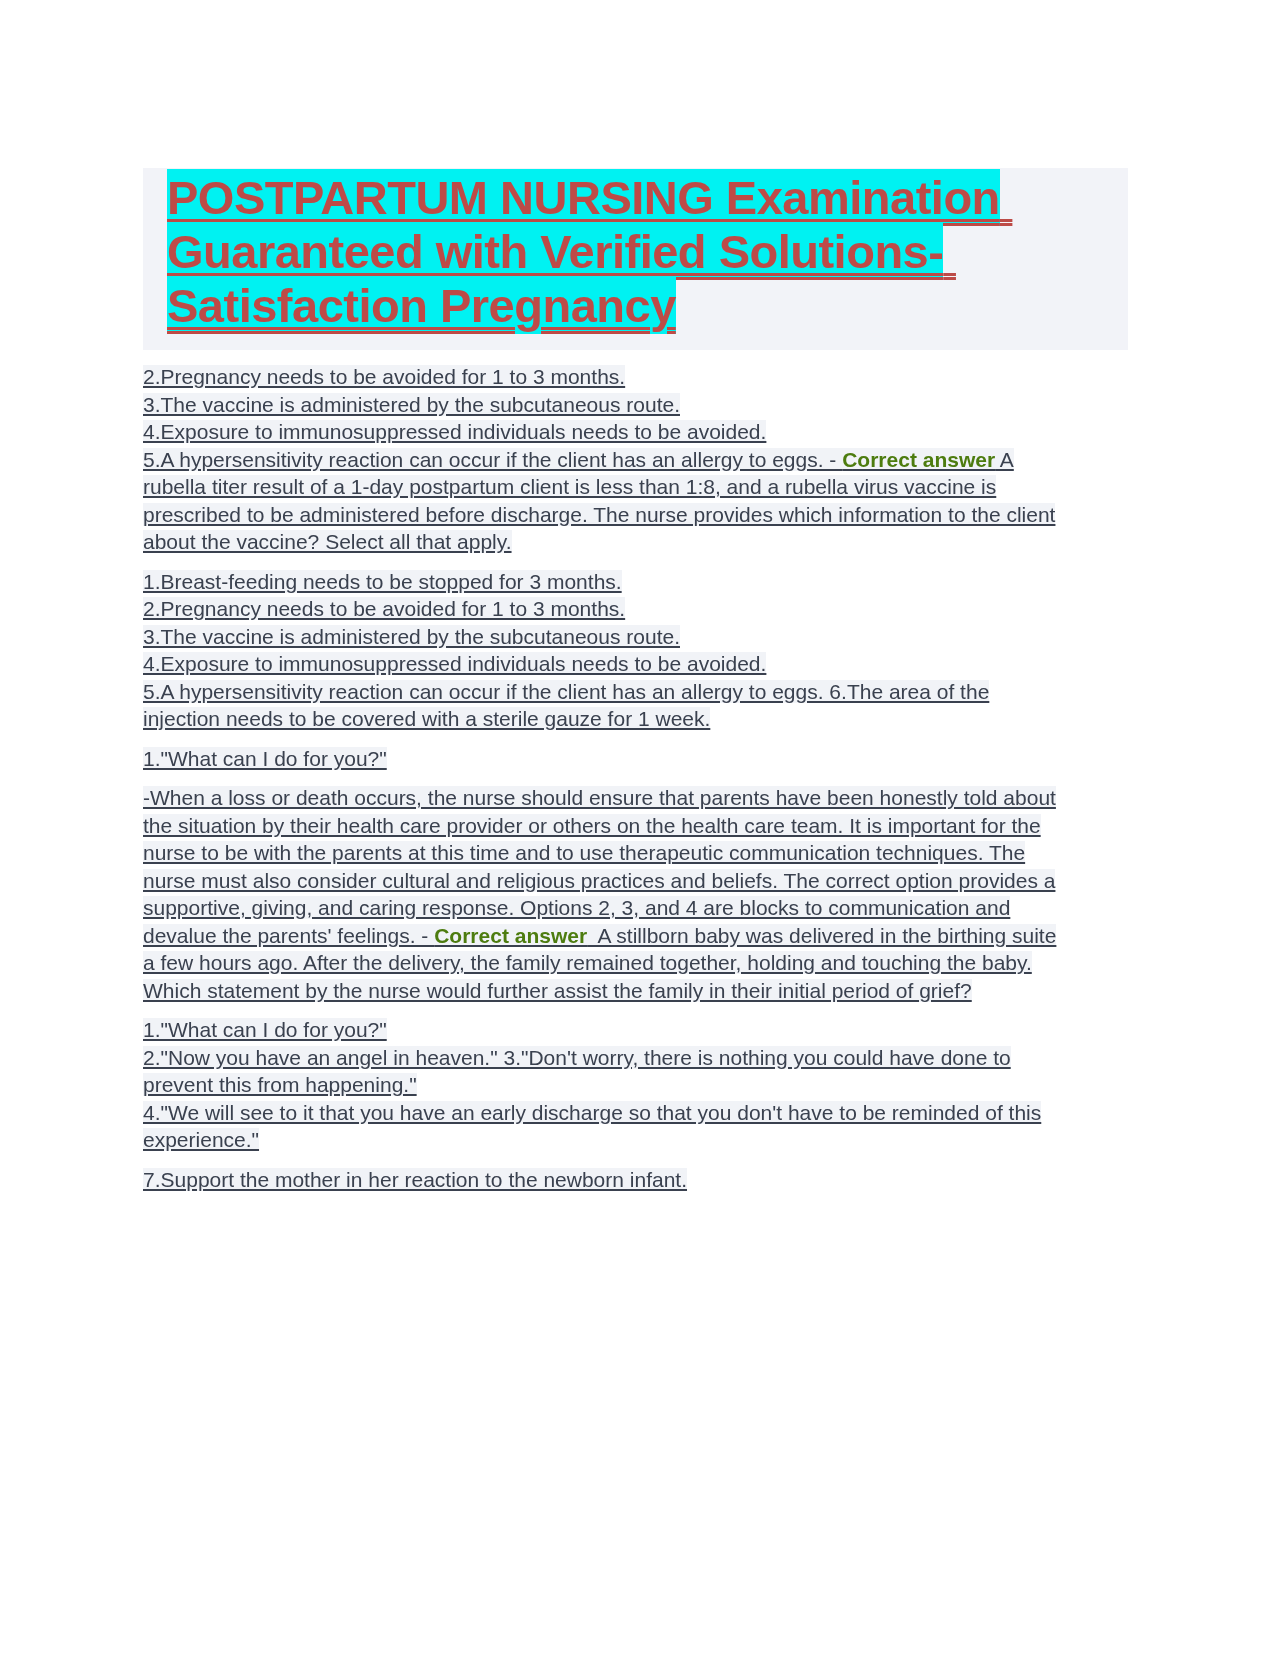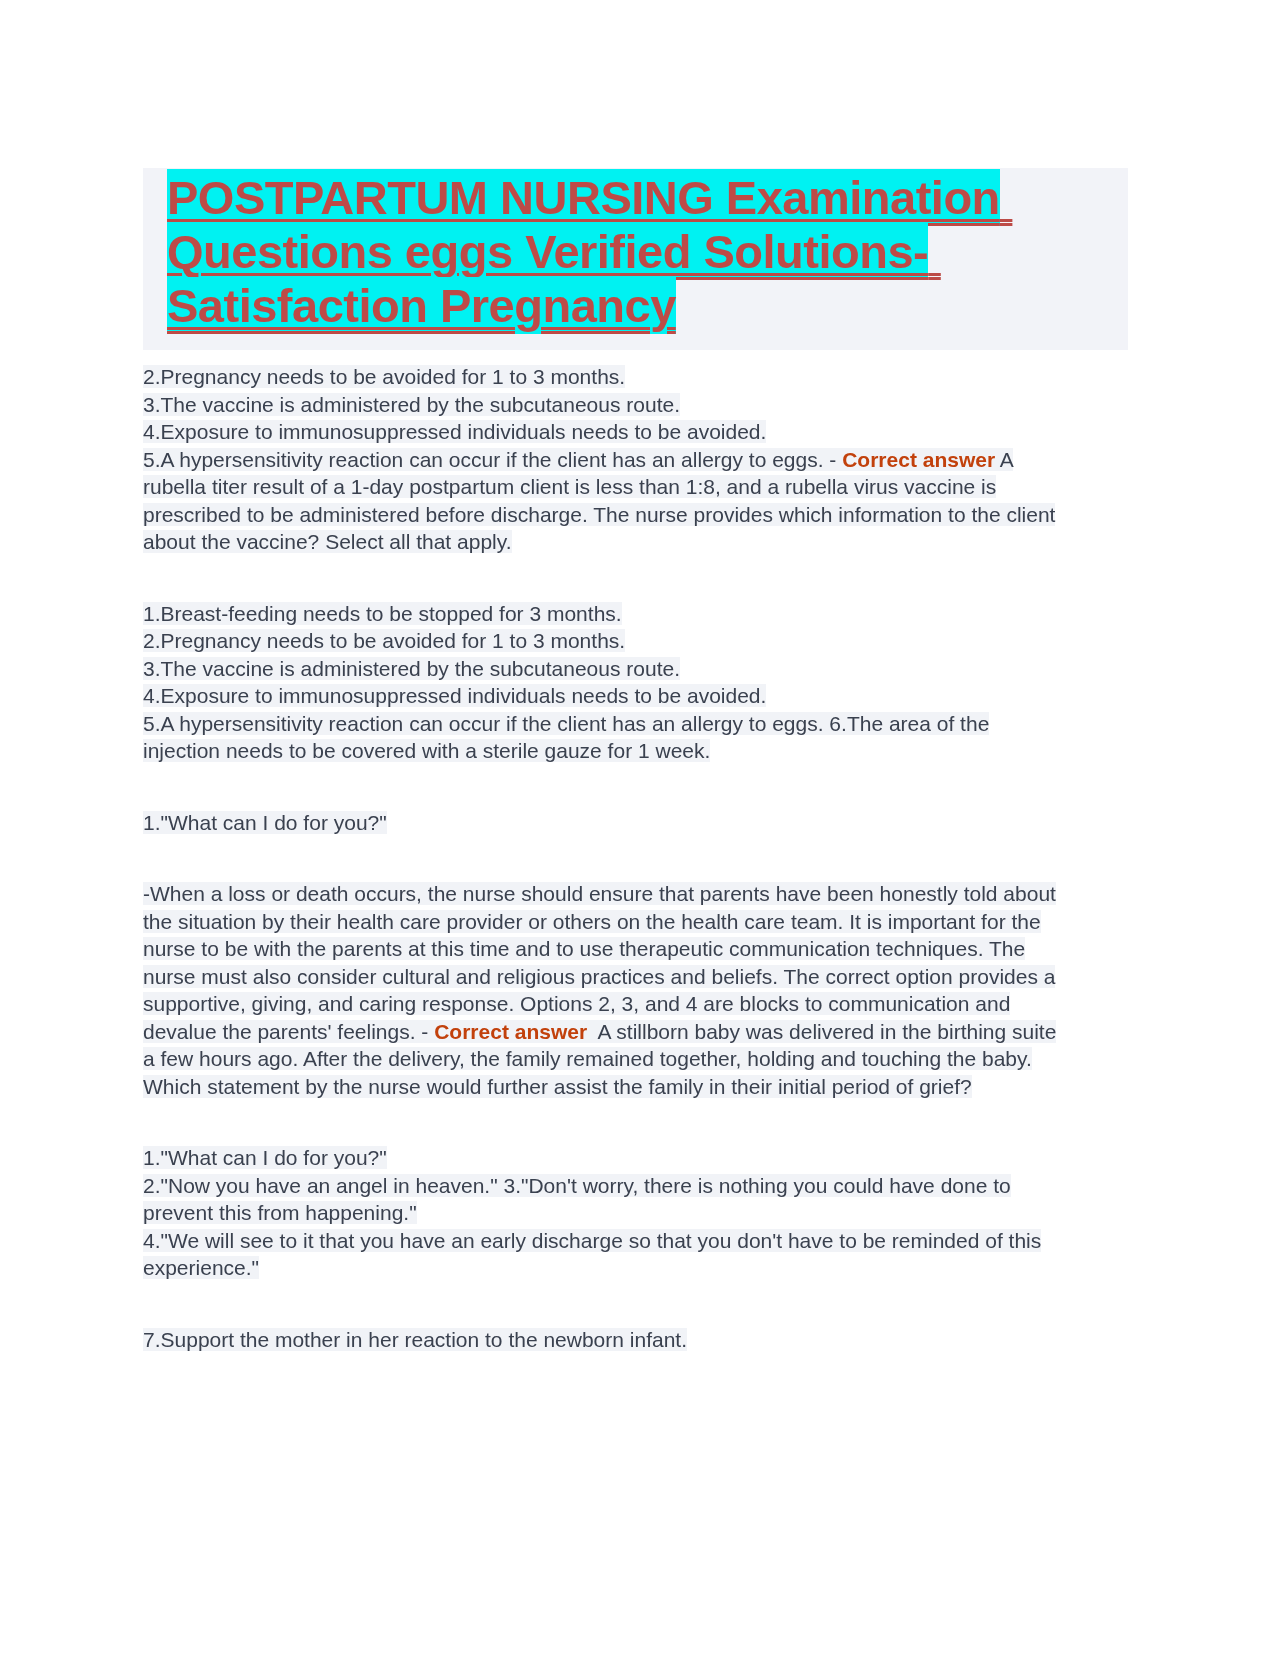--- a/index.html
+++ b/index.html
@@ -44,42 +44,43 @@
     padding: 2px 0;
   }
   
   .body-text {
     width: 926px;
     font-size: 21px;
     line-height: 27.5px;
     color: #3a414f;
   }
   .para {
-    margin: 44px 0;
+    margin: 12px 0;
+    text-decoration: underline;
   }
   .para.first {
     margin-top: 13px;
   }
   .hl {
     background: #f1f3f7;
   }
   .correct {
-    color: #c2410c;
+    color: #4d7c0f;
     font-weight: bold;
   }
 </style>
 </head>
 <body>
 
 <div class="page">
   <div class="content">
 
     <div class="title-block">
       <h1 class="doc-title"><span class="tl"><span class="thl">POSTPARTUM NURSING Examination</span><span>&nbsp;</span></span><br>
-      <span class="tl"><span class="thl">Questions eggs Verified Solutions-</span><span>&nbsp;</span></span><br>
+      <span class="tl"><span class="thl">Guaranteed with Verified Solutions-</span><span>&nbsp;</span></span><br>
       <span class="tl"><span class="thl">Satisfaction Pregnancy</span></span></h1>
     </div>
 
     <div class="body-text">
 
       <p class="para first"><span class="hl"><span>2.Pregnancy needs to be avoided for 1 to 3 months.</span><br><span>3.The vaccine is administered by the subcutaneous route.</span><br><span>4.Exposure to immunosuppressed individuals needs to be avoided.</span><br><span>5.A hypersensitivity reaction can occur if the client has an allergy to eggs. - </span><span class="correct">Correct answer</span><span> A rubella titer result of a 1-day postpartum client is less than 1:8, and a rubella virus vaccine is prescribed to be administered before discharge. The nurse provides which information to the client about the vaccine? Select all that apply.</span></span></p>
 
       <p class="para"><span class="hl"><span>1.Breast-feeding needs to be stopped for 3 months.</span><br><span>2.Pregnancy needs to be avoided for 1 to 3 months.</span><br><span>3.The vaccine is administered by the subcutaneous route.</span><br><span>4.Exposure to immunosuppressed individuals needs to be avoided.</span><br><span>5.A hypersensitivity reaction can occur if the client has an allergy to eggs. 6.The area of the injection needs to be covered with a sterile gauze for 1 week.</span></span></p>
 
       <p class="para"><span class="hl"><span>1."What can I do for you?"</span></span></p>

